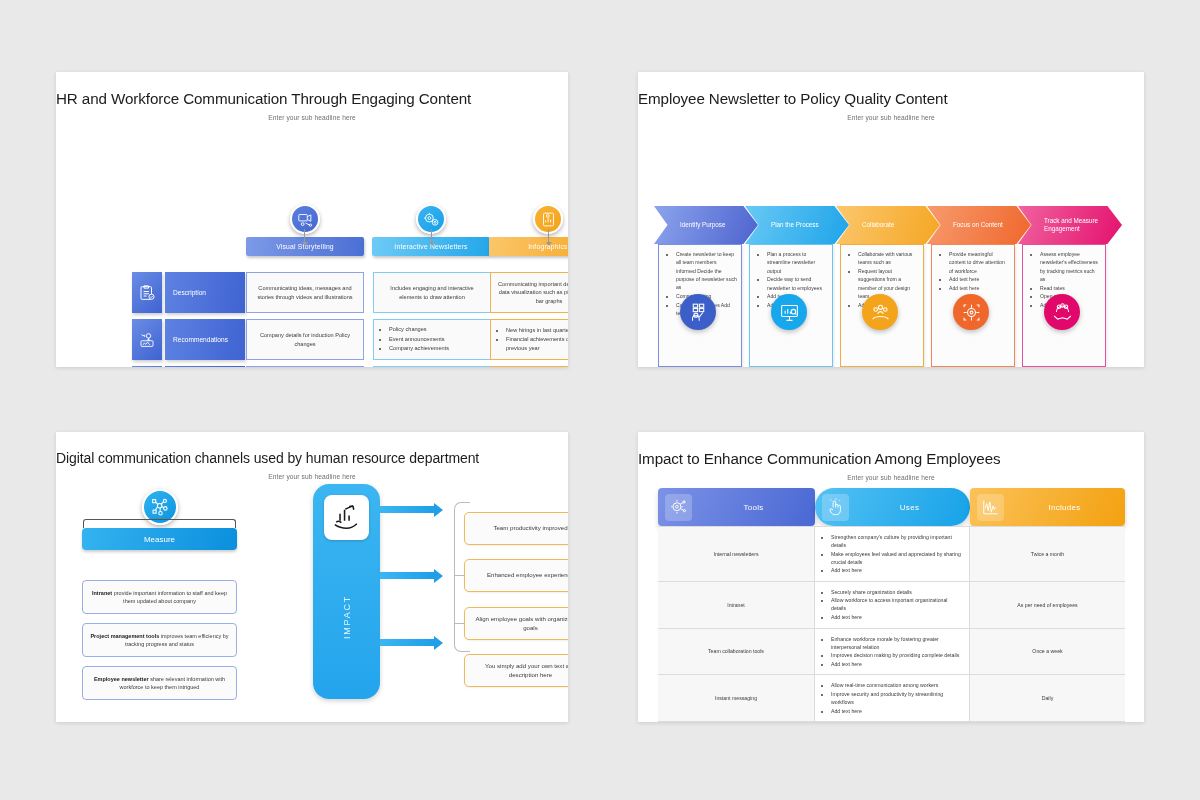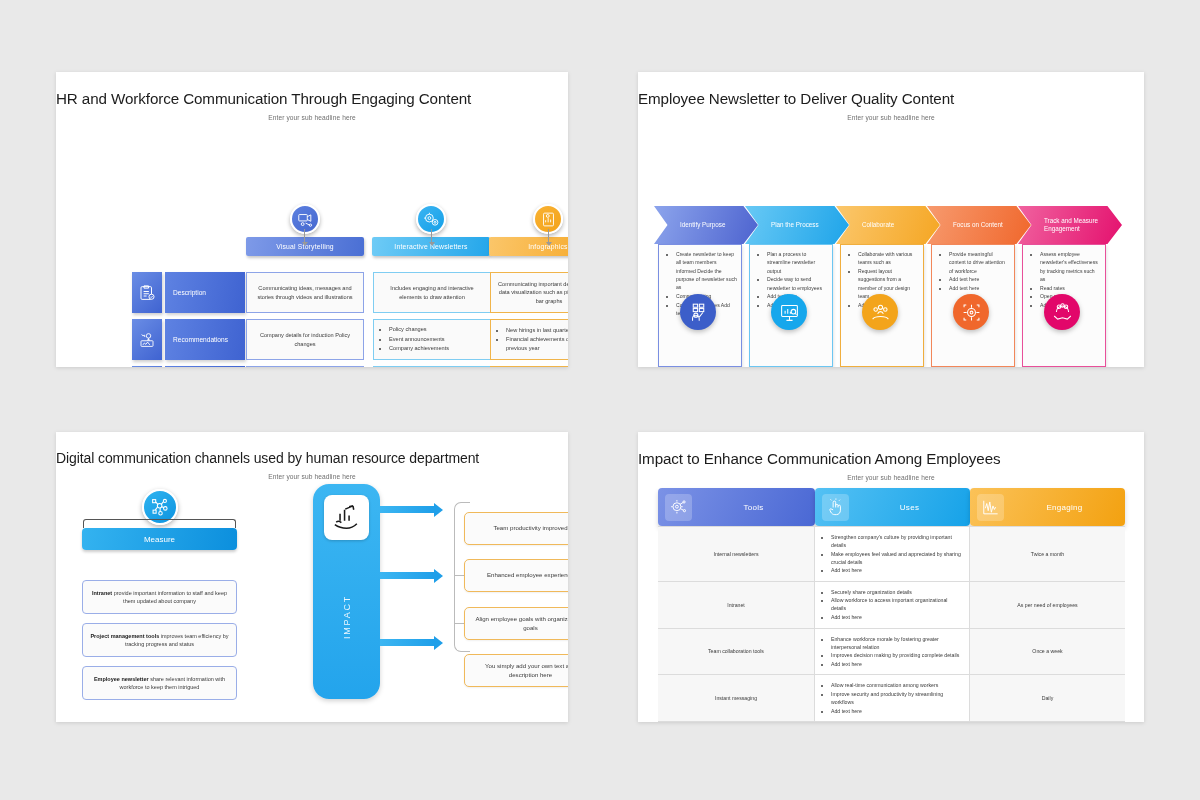--- a/index.html
+++ b/index.html
@@ -228,21 +228,21 @@
   .s3-out.o3 { top: 222px; }
 
   
   .s4-head { position: absolute; left: 20px; top: 56px; height: 40px; }
   .s4-hcell {
     position: absolute; top: 0; height: 38px; border-radius: 4px;
     display: flex; align-items: center;
     box-shadow: 0 3px 5px rgba(0,0,0,0.16);
   }
   .s4-hcell.h0 { left: 0px;   width: 157px; background: linear-gradient(115deg,#7b92e6,#4a68d4); }
-  .s4-hcell.h1 { left: 157px; width: 155px; background: linear-gradient(115deg,#54c1f4,#16a2e8); }
+  .s4-hcell.h1 { left: 157px; width: 155px; background: linear-gradient(115deg,#54c1f4,#16a2e8); border-radius: 19px; }
   .s4-hcell.h2 { left: 312px; width: 155px; background: linear-gradient(115deg,#fbc258,#f3a110); }
   .s4-hicon {
     width: 27px; height: 27px; margin-left: 7px; border-radius: 4px;
     background: rgba(255,255,255,0.22);
     display: flex; align-items: center; justify-content: center;
   }
   .s4-hicon svg { width: 19px; height: 19px; }
   .s4-htext { flex: 1; text-align: center; color: #fff; font-size: 8px; letter-spacing: 0.3px; }
 
   .s4-table { position: absolute; left: 20px; top: 94px; width: 467px; }
@@ -358,21 +358,21 @@
         </div>
         <div class="s1-rlabel">Impact</div>
         <div class="s1-cell c0">Deliver impactful message</div>
         <div class="s1-cell c1">Minimizes the volume of internal emails sent by 90%</div>
         <div class="s1-cell c2">Improve decision making</div>
       </div>
     </div>
   </div>
 
   <div class="slide" id="slide2">
-    <div class="s-title">Employee Newsletter to Deliver Quality Content</div>
+    <div class="s-title">Employee Newsletter to Policy Quality Content</div>
     <div class="s-sub">Enter your sub headline here</div>
 
     <div class="s2-chev-wrap">
       <div class="s2-chev k0">
           <span>Identify Purpose</span>
         </div>
       <div class="s2-chev k1">
           <span>Plan the Process</span>
         </div>
       <div class="s2-chev k2">
@@ -556,21 +556,21 @@
         </div>
         <div class="s4-htext">Uses</div>
       </div>
       <div class="s4-hcell h2">
         <div class="s4-hicon">
           <svg viewBox="0 0 24 24" fill="none" stroke="#fff" stroke-width="1.2">
               <path d="M3.5 20V3.5M3.5 20H21"></path>
               <path d="M5.5 13l1.8-6 1.8 9 2-11 2 13 2-8 1.8 4.5 1.6-3"></path>
             </svg>
         </div>
-        <div class="s4-htext">Engaging</div>
+        <div class="s4-htext">Includes</div>
       </div>
     </div>
 
     <div class="s4-table">
       <div class="s4-tr">
         <div class="s4-td t0">Internal newsletters</div>
         <div class="s4-td t1">
           <ul>
             <li>Strengthen company's culture by providing important details</li>
             <li>Make employees feel valued and appreciated by sharing crucial details</li>

